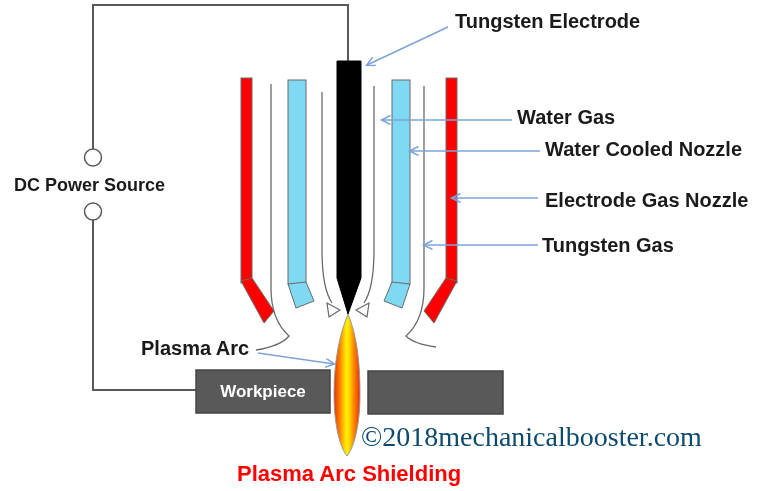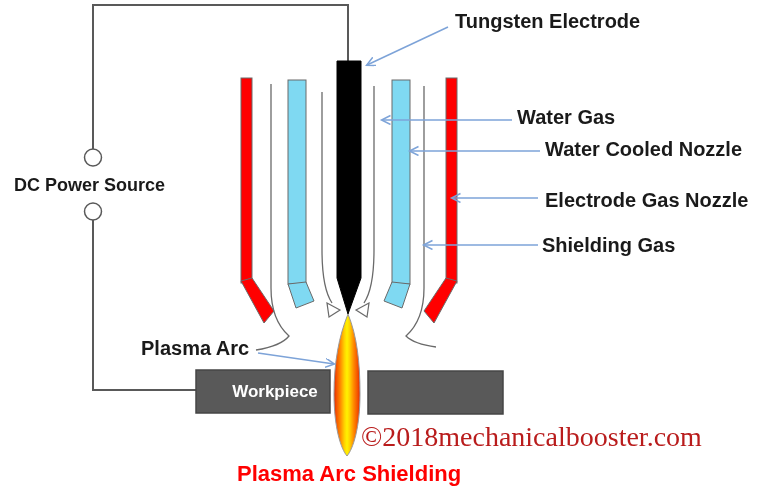--- a/index.html
+++ b/index.html
@@ -14,28 +14,28 @@
   .lbl{
     position:absolute;
     font-weight:bold;
     font-size:20px;
     color:#1a1a1a;
     white-space:nowrap;
     line-height:1.1;
   }
   .lbl-dc{font-size:18px;text-align:center;}
   .lbl-workpiece{
-    left:196px;top:370px;width:158px;height:43px;
+    left:196px;top:370px;width:134px;height:43px;
     display:flex;align-items:center;justify-content:center;
     color:#ffffff;font-size:17px;font-weight:bold;position:absolute;
   }
   .watermark{
     position:absolute;left:361px;top:421px;
     font-family:"Liberation Serif",serif;
-    font-size:28px;color:#b91c1c;white-space:nowrap;
+    font-size:28px;color:#0c4a6e;white-space:nowrap;
   }
   .title{
     position:absolute;left:237px;top:461px;
     font-size:22px;font-weight:bold;color:#FF0000;white-space:nowrap;
   }
 </style>
 </head>
 <body>
 
 <div id="stage">
@@ -110,21 +110,21 @@
   </svg>
 
   <div class="lbl" style="left:455px;top:10px">Tungsten Electrode</div>
 
   <div class="lbl" style="left:517px;top:106px">Water Gas</div>
 
   <div class="lbl" style="left:545px;top:138px">Water Cooled Nozzle</div>
 
   <div class="lbl" style="left:545px;top:189px">Electrode Gas Nozzle</div>
 
-  <div class="lbl" style="left:542px;top:234px">Shielding Gas</div>
+  <div class="lbl" style="left:542px;top:234px">Tungsten Gas</div>
 
   <div class="lbl lbl-dc" style="left:14px;top:176px">DC Power Source</div>
 
   <div class="lbl" style="left:141px;top:337px">Plasma Arc</div>
 
   <div class="lbl-workpiece">Workpiece</div>
 
   <div class="watermark">©2018mechanicalbooster.com</div>
 
   <div class="title">Plasma Arc Shielding</div>

